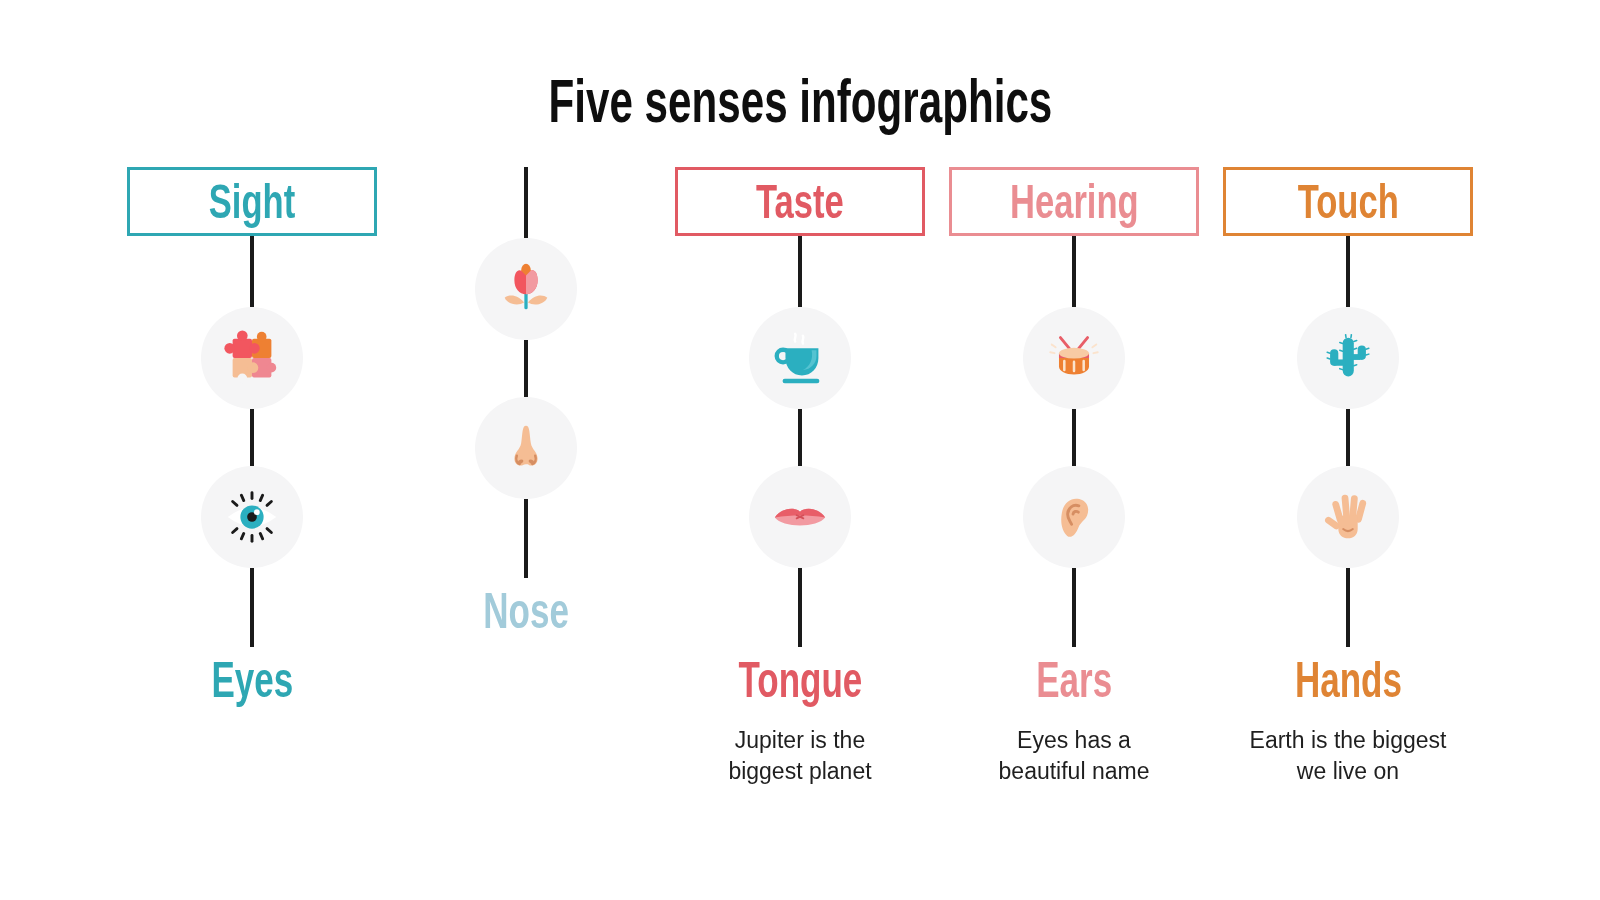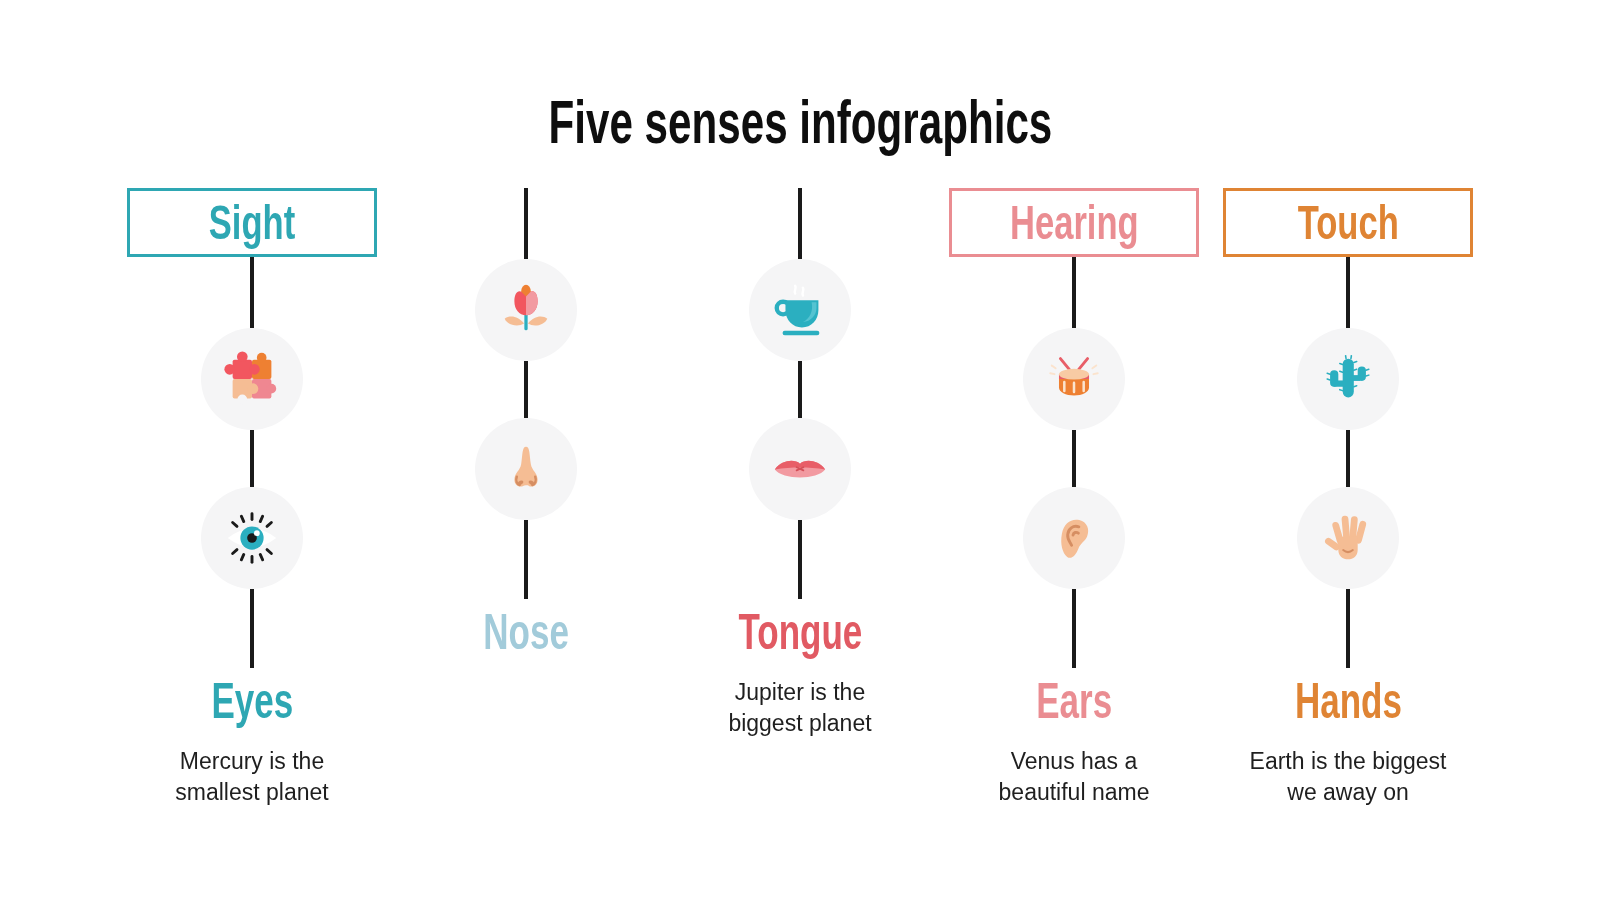--- a/index.html
+++ b/index.html
@@ -1,19 +1,19 @@
 <!DOCTYPE html>
 <html style="--line-black: #1a1a1a; --circle-bg: #f5f5f6; --text-dark: #1f1f1f; --icon-red: #f2565f; --icon-orange: #ee8032; --icon-peach: #f5bd94; --icon-peach-dark: #d68e62; --icon-pink: #ef8791; --icon-pink-light: #f29aa1; --icon-lip-red: #e85e68; --icon-lip-dark: #d44f58; --icon-teal: #2bafc0; --icon-teal-light: #55c3d1; --icon-cream: #f8cba4; --icon-cream-light: #fbe3cd; --icon-white: #ffffff;"><head>
 <meta charset="utf-8">
 <style>
   * { margin:0; padding:0; box-sizing:border-box; }
   html,body { width:1600px; height:900px; background:#ffffff; overflow:hidden;
               font-family:"Liberation Sans", sans-serif; }
 
-  .title-wrap { text-align:center; margin-top:88px; line-height:1.1; }
+  .title-wrap { text-align:center; margin-top:67px; line-height:1.1; }
   .title-text { display:inline-block; font-size:62px; font-weight:bold; color:#0e0e0e;
                 transform:scaleX(0.68); transform-origin:center; white-space:nowrap; }
 
   .columns { display:flex; justify-content:center; gap:24px; margin-top:32px; }
   .column  { width:250px; display:flex; flex-direction:column; align-items:center; }
 
   .sense-box { width:100%; height:69px; border:3px solid var(--c,#333);
                display:flex; align-items:center; justify-content:center; background:#fff; }
   .sense-box-label { display:inline-block; font-size:48px; font-weight:bold; line-height:1;
                      color:var(--c,#333); transform:scaleX(0.72); white-space:nowrap; }
@@ -99,24 +99,20 @@
           <line x1="52" y1="48" x2="47.5" y2="44"></line>
         </g>
         <path class="f-white" d="M7,32 Q32,13 57,32 Q32,51 7,32 Z"></path>
         <circle class="f-teal" cx="32" cy="32" r="12"></circle>
         <circle class="f-black" cx="32" cy="32" r="5"></circle>
         <circle class="f-white" cx="37" cy="27" r="3"></circle>
       </svg>
     </div>
     <div class="vline vl3"></div>
     <span class="organ-label">Eyes</span>
-    <div class="desc">
-      <div>Mercury is the</div>
-      <div>smallest planet</div>
-    </div>
   </div>
 
   <div class="column" style="--c: #a2cbda;">
     <div class="vline vl1"></div>
     <div class="circle">
       <svg width="62" height="62" viewBox="0 0 64 64">
         <rect class="f-teal" x="30.3" y="33" width="3.4" height="20" rx="1.7"></rect>
         <path class="f-peach" d="M30,46 C24,38 15,37 10,41 C13,48 24,50 30,46 Z"></path>
         <path class="f-peach" d="M34,46 C40,38 49,37 54,41 C51,48 40,50 34,46 Z"></path>
         <ellipse class="f-orange" cx="32" cy="13" rx="5" ry="7"></ellipse>
@@ -132,20 +128,23 @@
         <path class="s-peachd" fill="none" stroke-width="2.5" stroke-linecap="round" d="M41.5,40 C43,44 41.5,47.5 38.5,48.5"></path>
         <ellipse class="f-peachd" cx="26.5" cy="46" rx="2.9" ry="2" transform="rotate(-20 26.5 46)"></ellipse>
         <ellipse class="f-peachd" cx="37.5" cy="46" rx="2.9" ry="2" transform="rotate(20 37.5 46)"></ellipse>
       </svg>
     </div>
     <div class="vline vl3"></div>
     <span class="organ-label">Nose</span>
   </div>
 
   <div class="column" style="--c: #e15a63;">
+    <div class="sense-box">
+      <span class="sense-box-label">Taste</span>
+    </div>
     <div class="vline vl1"></div>
     <div class="circle">
       <svg width="62" height="62" viewBox="0 0 64 64">
         <path class="s-steam" fill="none" stroke-width="2.6" stroke-linecap="round" d="M27,15 C25,12.5 29,10 27,7"></path>
         <path class="s-steam" fill="none" stroke-width="2.6" stroke-linecap="round" d="M35,17 C33,14.5 37,12 35,9"></path>
         <circle class="s-teal" cx="14.5" cy="30" r="6.5" fill="none" stroke-width="4.5"></circle>
         <path class="f-teal" d="M17,22 L51,22 L51,32 C51,42.5 43.5,50 34,50 C24.5,50 17,42.5 17,32 Z"></path>
         <path class="f-teall" d="M44,24 C46,33 42,41 35,44.5 C43,44 49,37.5 49,30 L49,24 Z"></path>
         <rect class="f-teal" x="14" y="53.5" width="38" height="4.5" rx="2.25"></rect>
       </svg>
@@ -197,21 +196,21 @@
     <div class="circle">
       <svg width="62" height="62" viewBox="0 0 64 64">
         <path class="f-peach" d="M25,51.5 C20,47.5 17.5,38 19.5,27.5 C21.5,16.5 29.5,11.5 37.5,13.5 C45.5,15.5 48.5,23 45.5,30.5 C43.5,35.5 38.5,37.5 36.5,43 C34.5,48.5 29.5,55 25,51.5 Z"></path>
         <path class="s-peachd" fill="none" stroke-width="3" stroke-linecap="round" d="M37,20.5 C31,18.5 26,22.5 25.5,28.5 C25,33.5 28,36 29.5,39.5"></path>
         <path class="s-peachd" fill="none" stroke-width="3" stroke-linecap="round" d="M36.5,27 C34.5,25.5 31.5,26 31,29"></path>
       </svg>
     </div>
     <div class="vline vl3"></div>
     <span class="organ-label">Ears</span>
     <div class="desc">
-      <div>Venus has a</div>
+      <div>Eyes has a</div>
       <div>beautiful name</div>
     </div>
   </div>
 
   <div class="column" style="--c: #df8434;">
     <div class="sense-box">
       <span class="sense-box-label">Touch</span>
     </div>
     <div class="vline vl1"></div>
     <div class="circle">
@@ -250,17 +249,17 @@
           <rect x="12" y="30" width="7" height="17" rx="3.5" transform="rotate(-55 15.5 38)"></rect>
           <path d="M22,32 C22,30 42,30 42,32 L42,44 C42,50.5 37.5,54 32,54 C26.5,54 22,50.5 22,44 Z"></path>
         </g>
         <path class="s-peachd" fill="none" stroke-width="2" stroke-linecap="round" d="M27,44.5 C30,47 34,47 37,44.5"></path>
       </svg>
     </div>
     <div class="vline vl3"></div>
     <span class="organ-label">Hands</span>
     <div class="desc">
       <div>Earth is the biggest</div>
-      <div>we away on</div>
+      <div>we live on</div>
     </div>
   </div>
 
 </div>
 
 </body></html>

